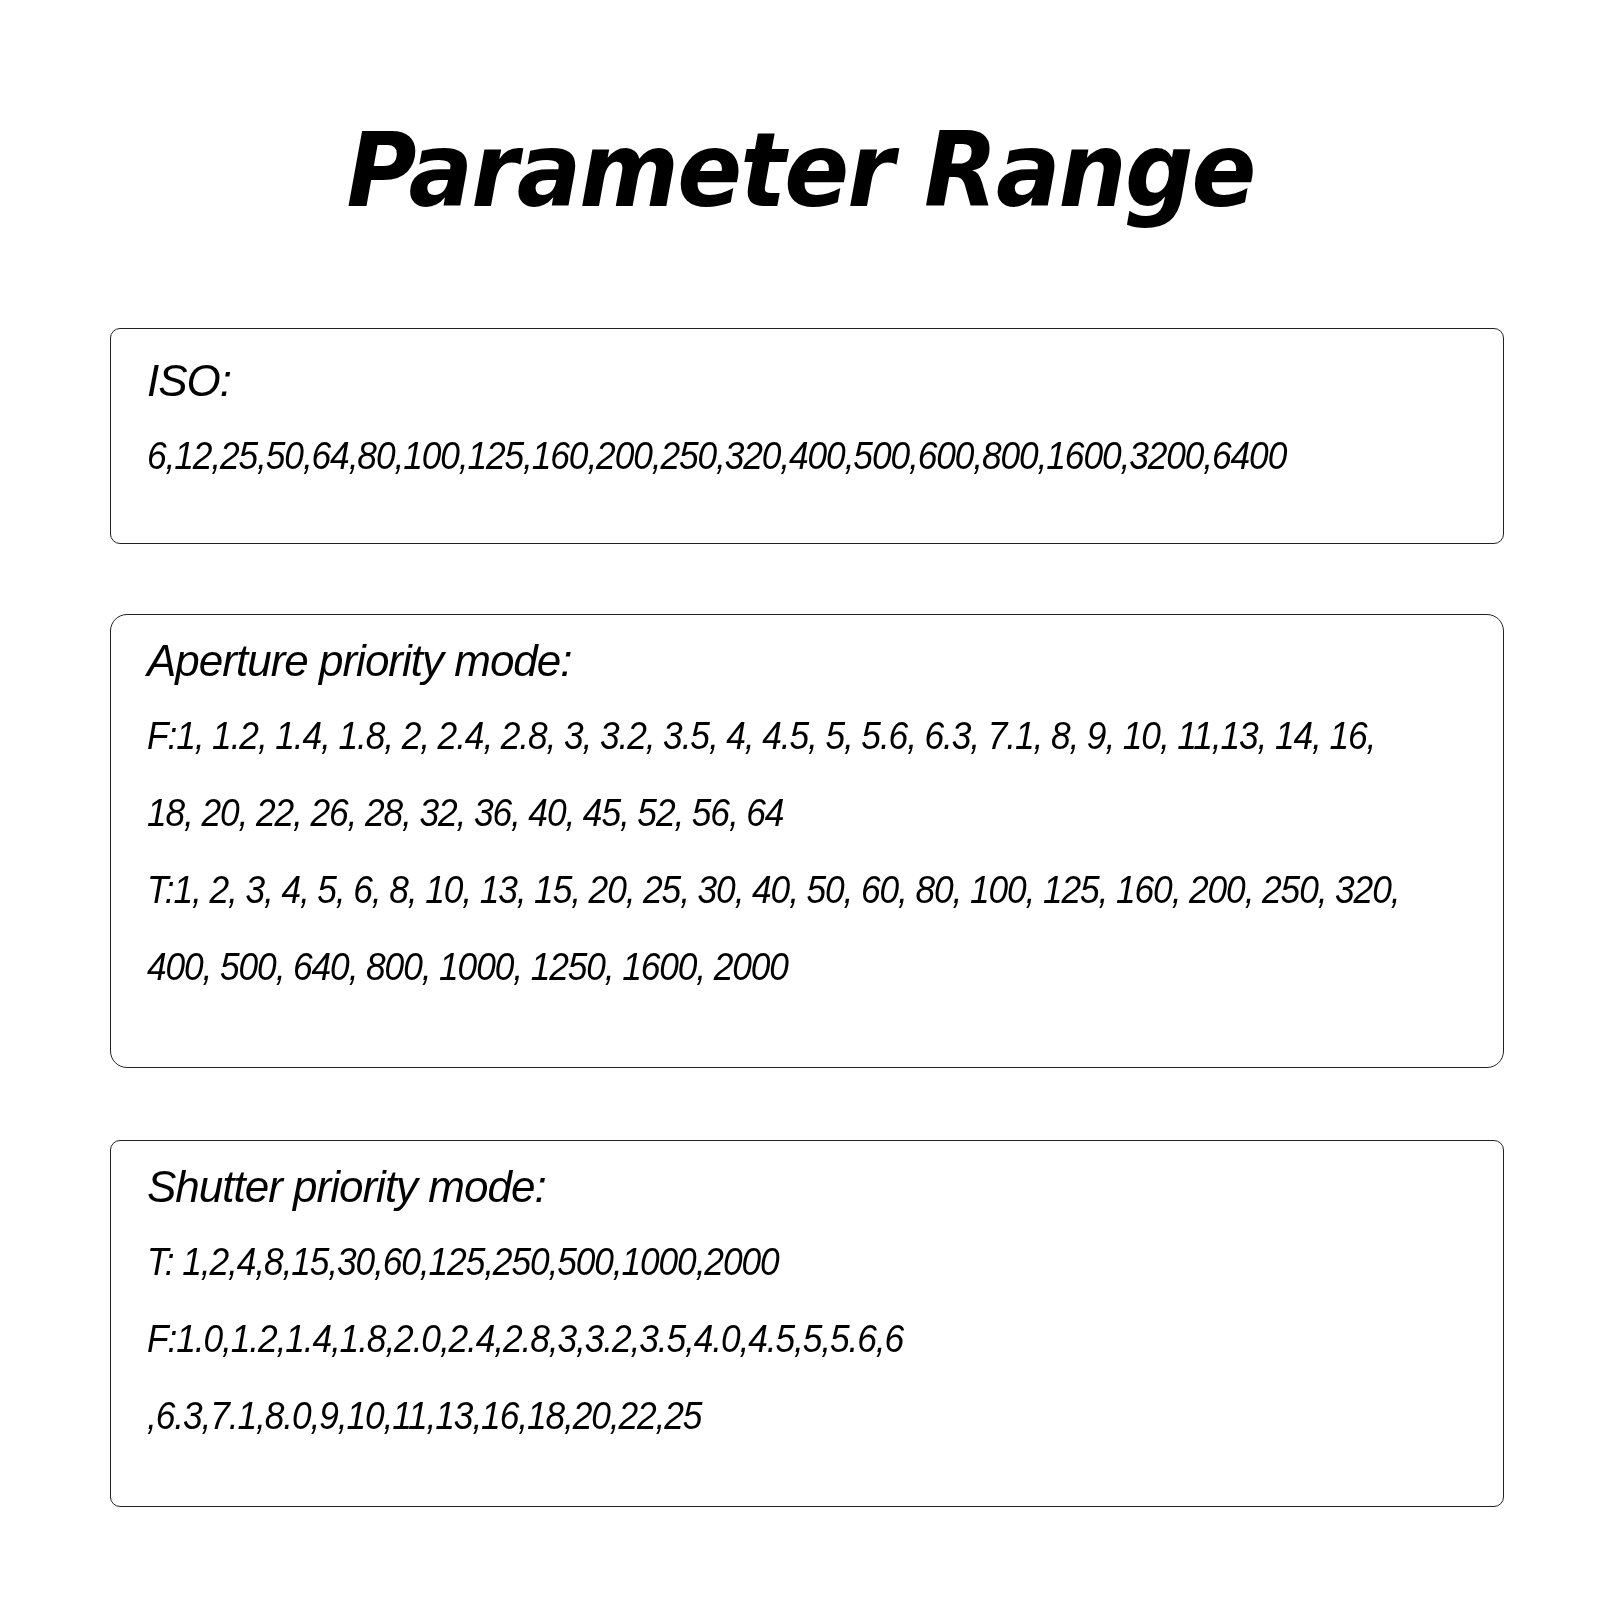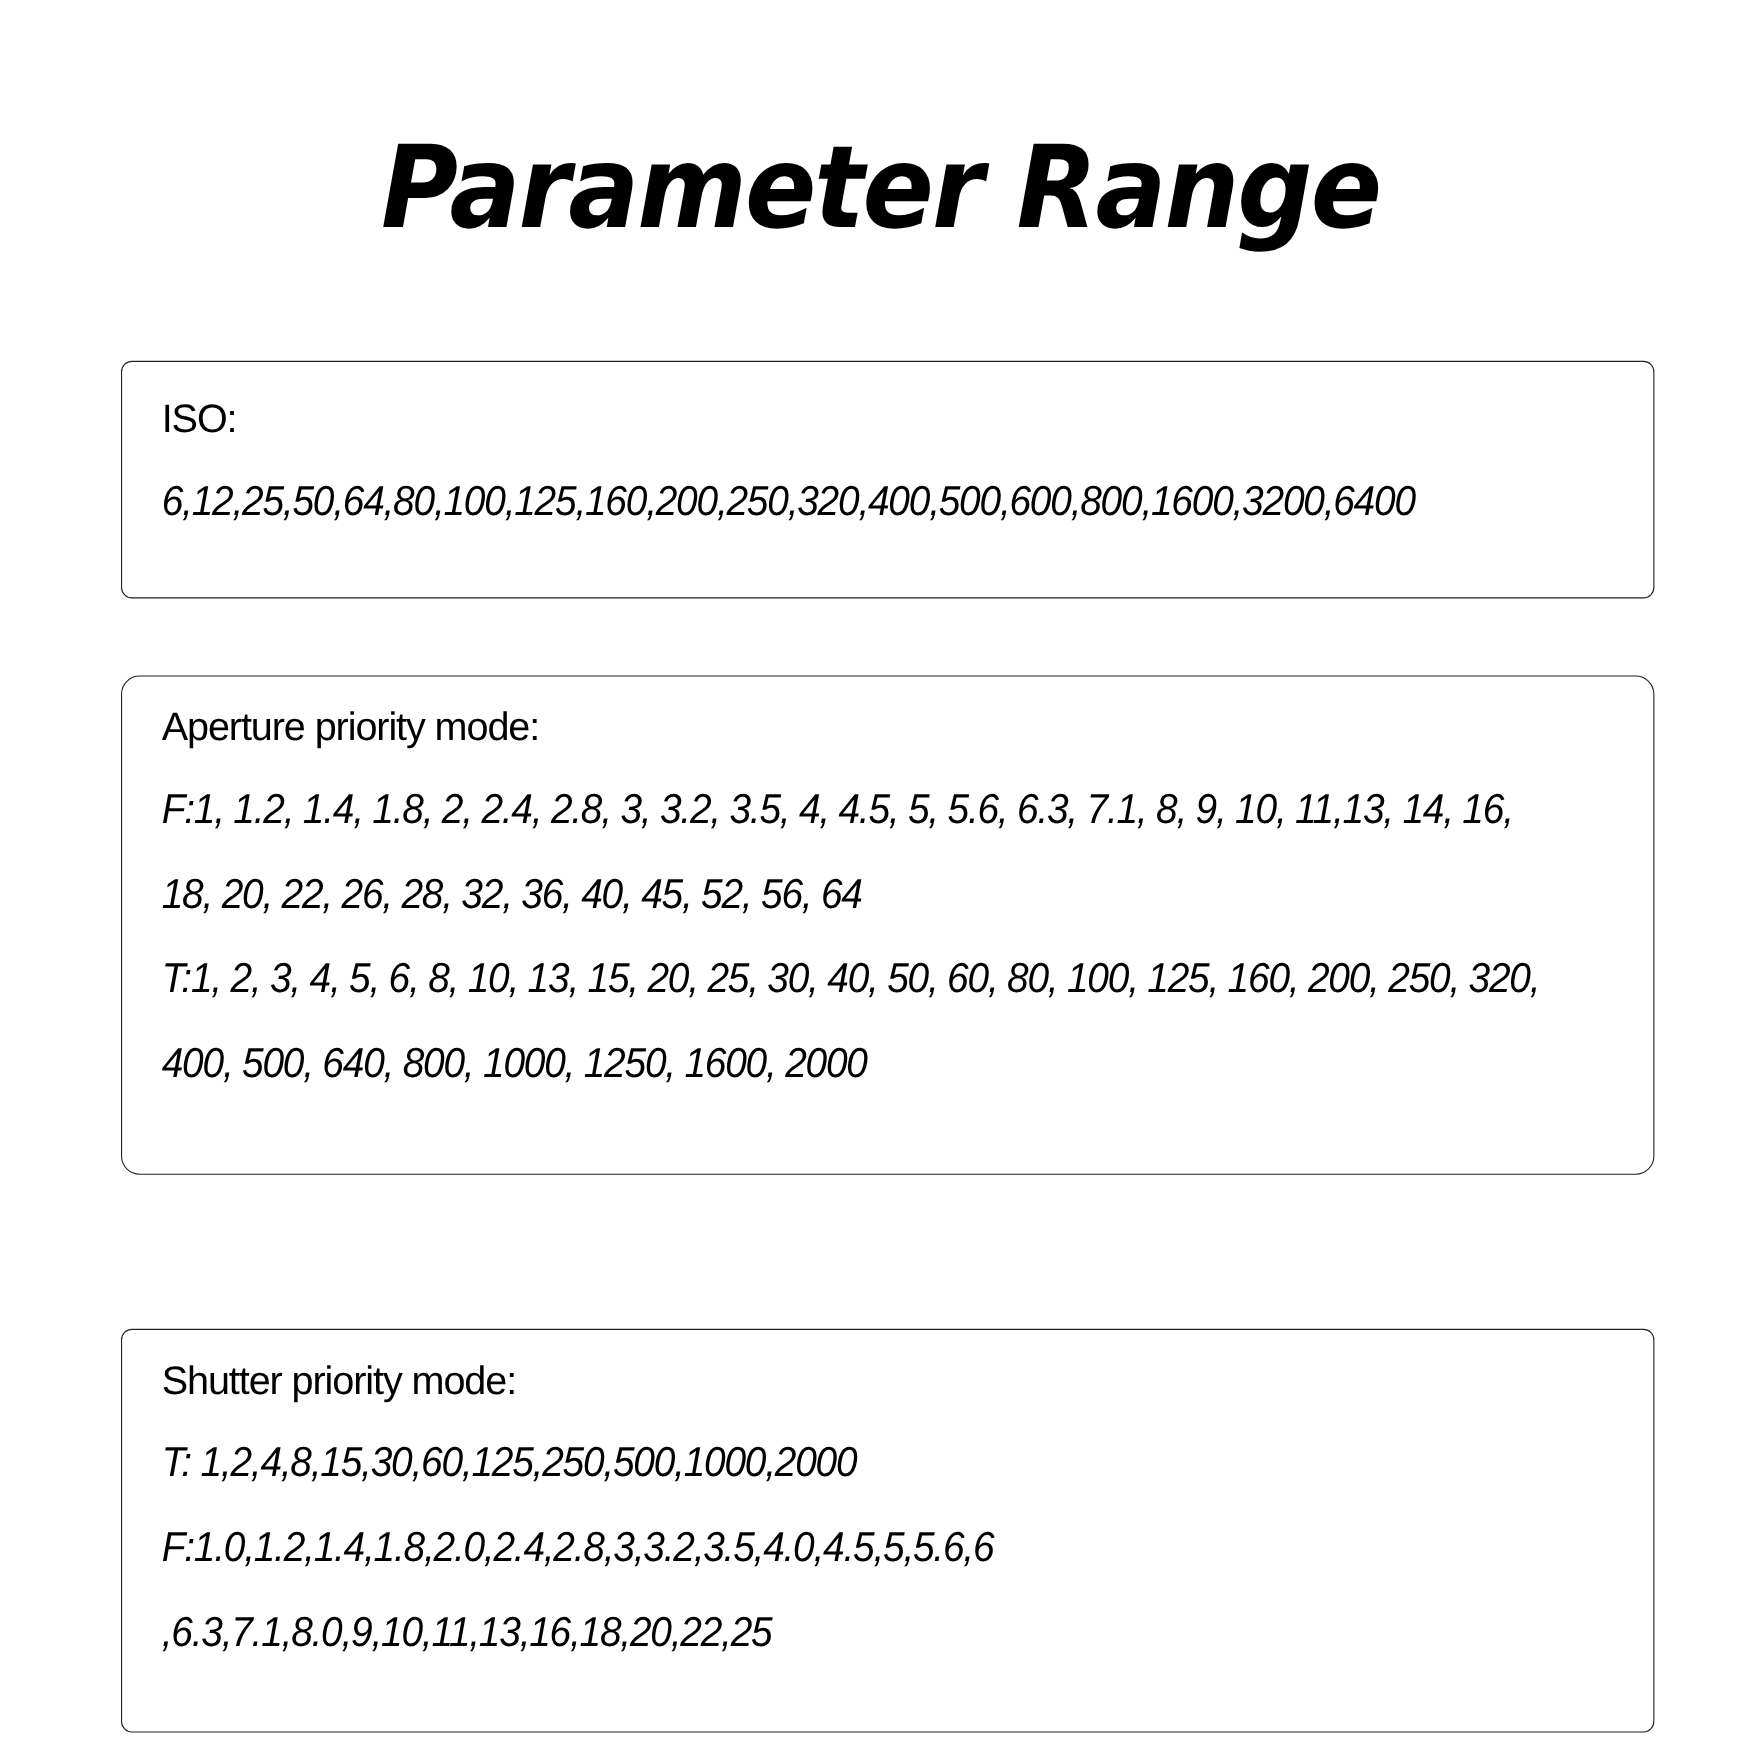--- a/index.html
+++ b/index.html
@@ -34,27 +34,28 @@
       position: absolute;
       left: 110px;
       width: 1394px;
       border: 1.5px solid #222222;
       border-radius: 10px;
       box-sizing: border-box;
       background: #ffffff;
     }
     .box-iso { top: 328px; height: 216px; }
     .box-aperture { top: 614px; height: 454px; border-radius: 17px; }
-    .box-shutter { top: 1208px; height: 367px; }
+    .box-shutter { top: 1140px; height: 367px; }
 
     .heading {
       position: absolute;
       left: 36px;
       font-family: "Liberation Sans", sans-serif;
-      font-size: 36px;
+      font-style: italic;
+      font-size: 44px;
       line-height: 60px;
       letter-spacing: -1px;
       white-space: nowrap;
     }
     .line {
       position: absolute;
       left: 36px;
       font-family: "Liberation Sans", sans-serif;
       font-style: italic;
       font-size: 38px;

